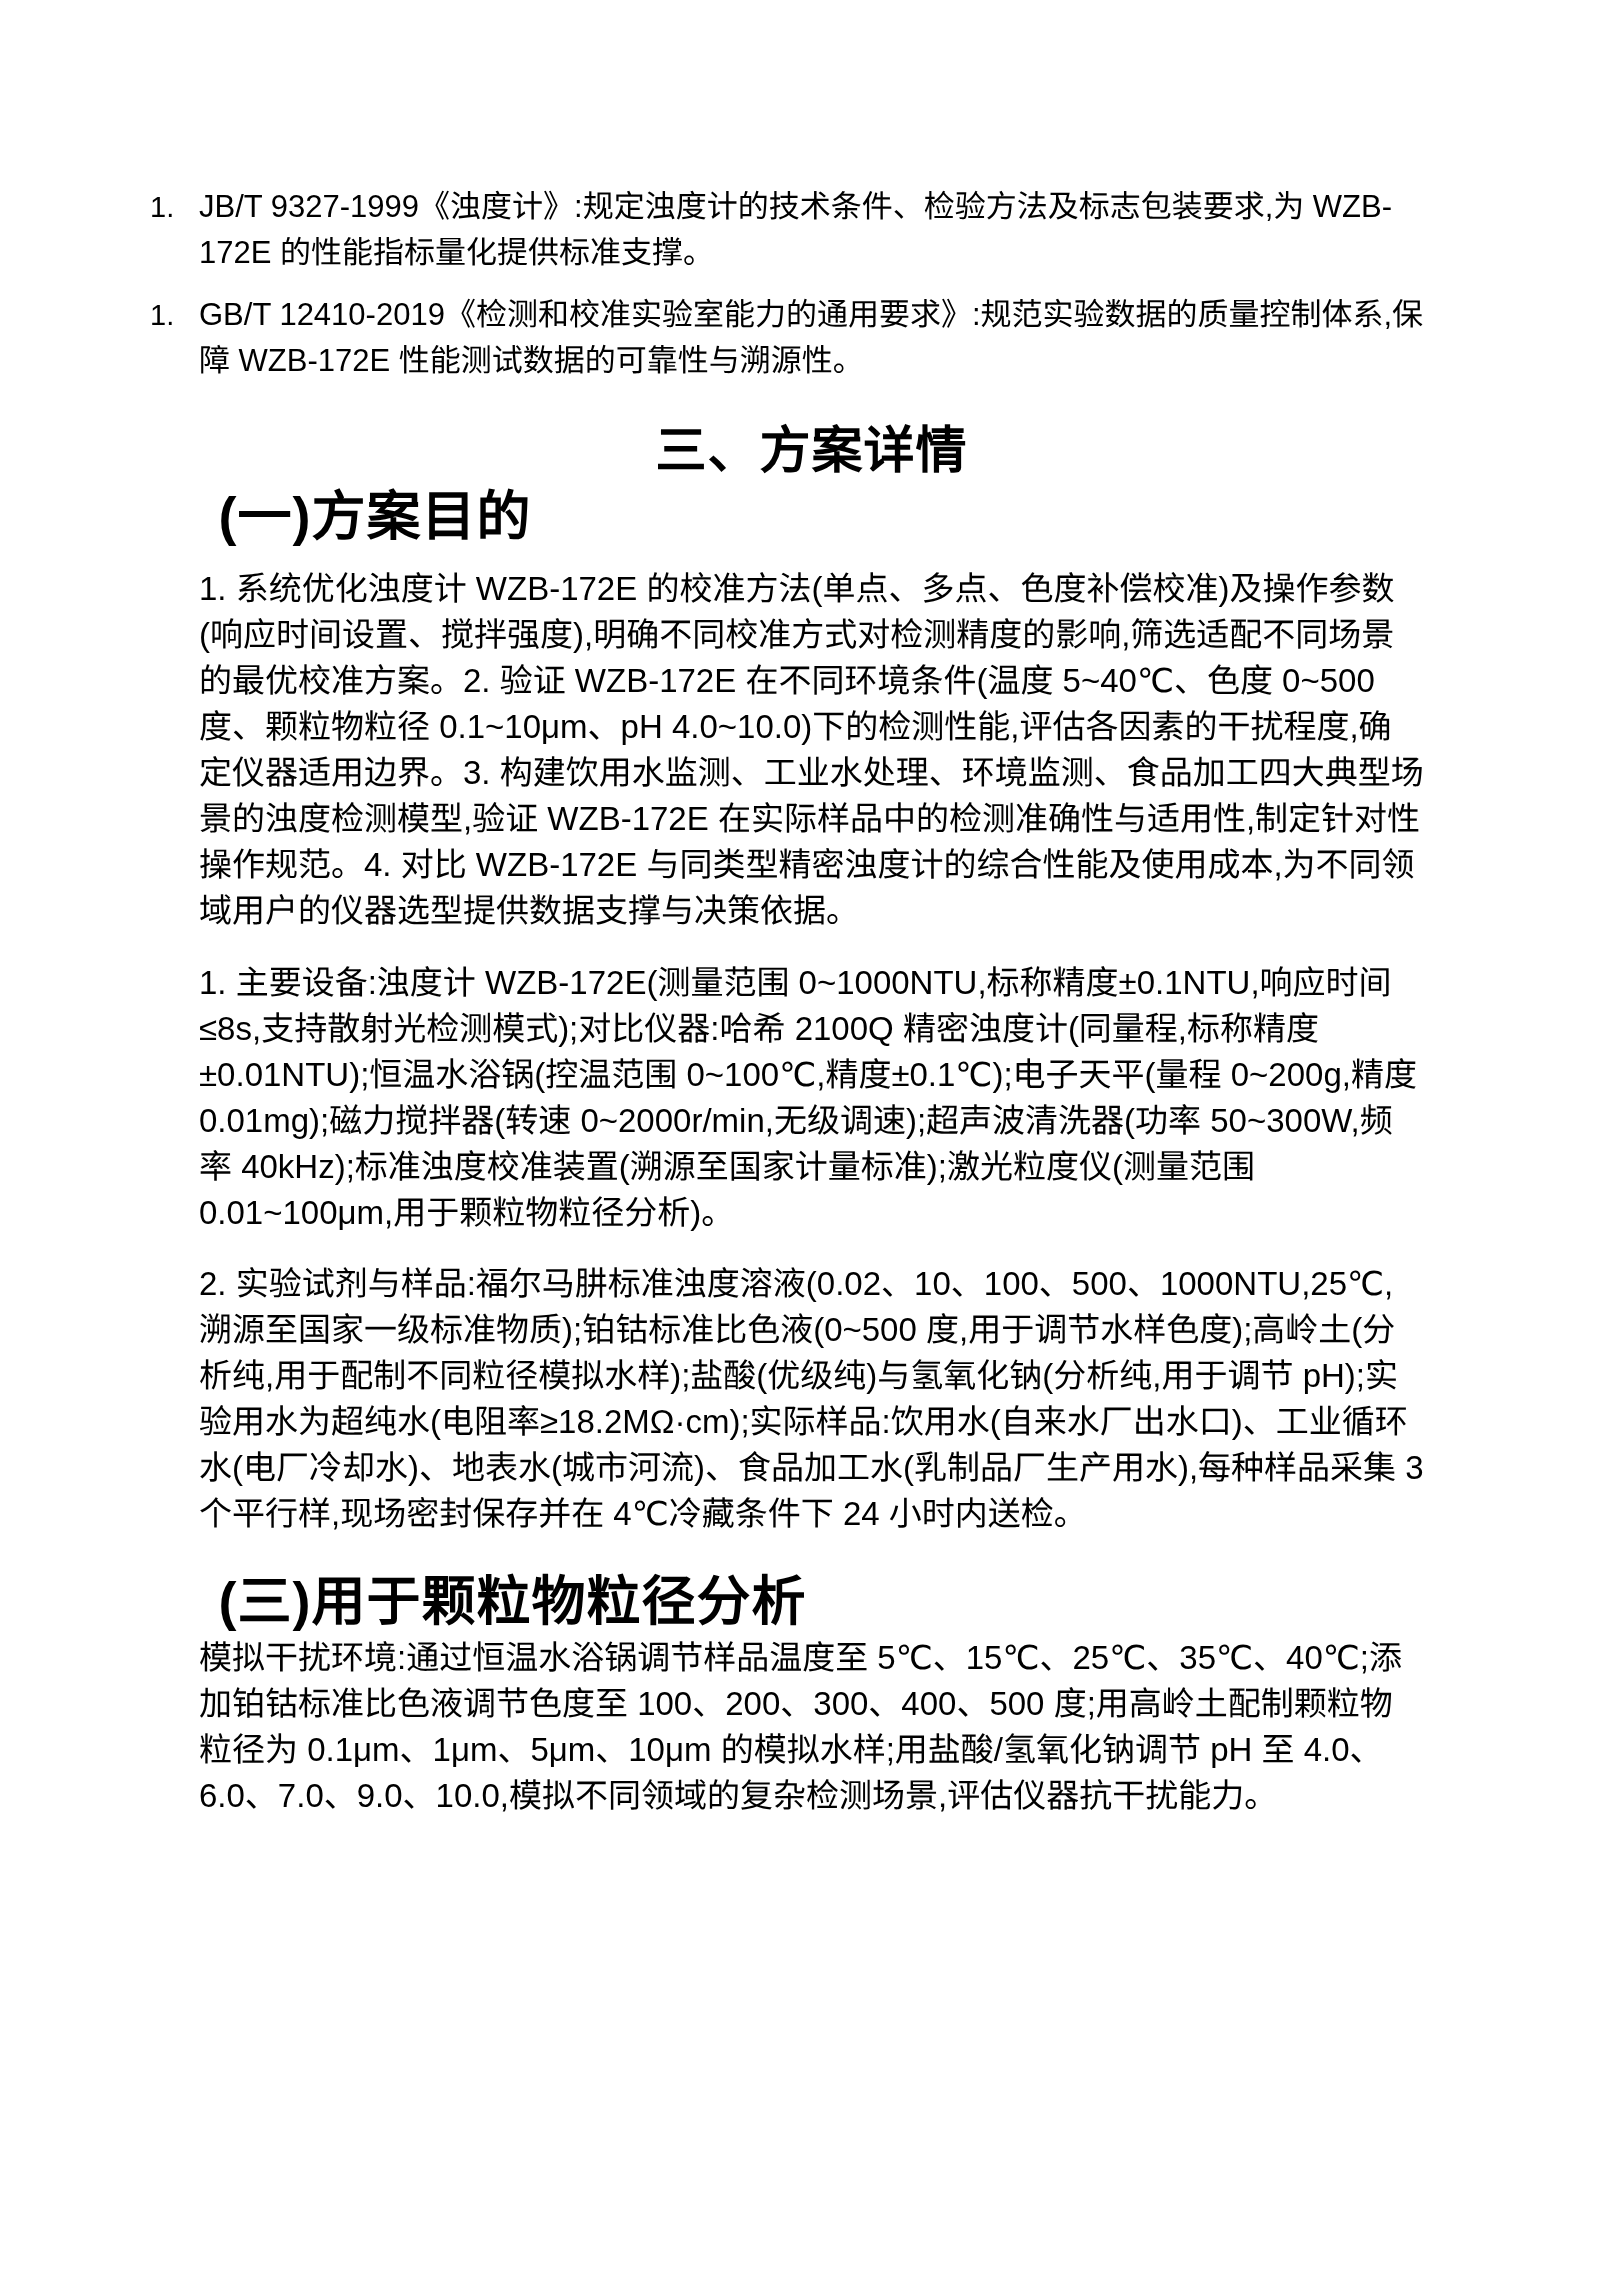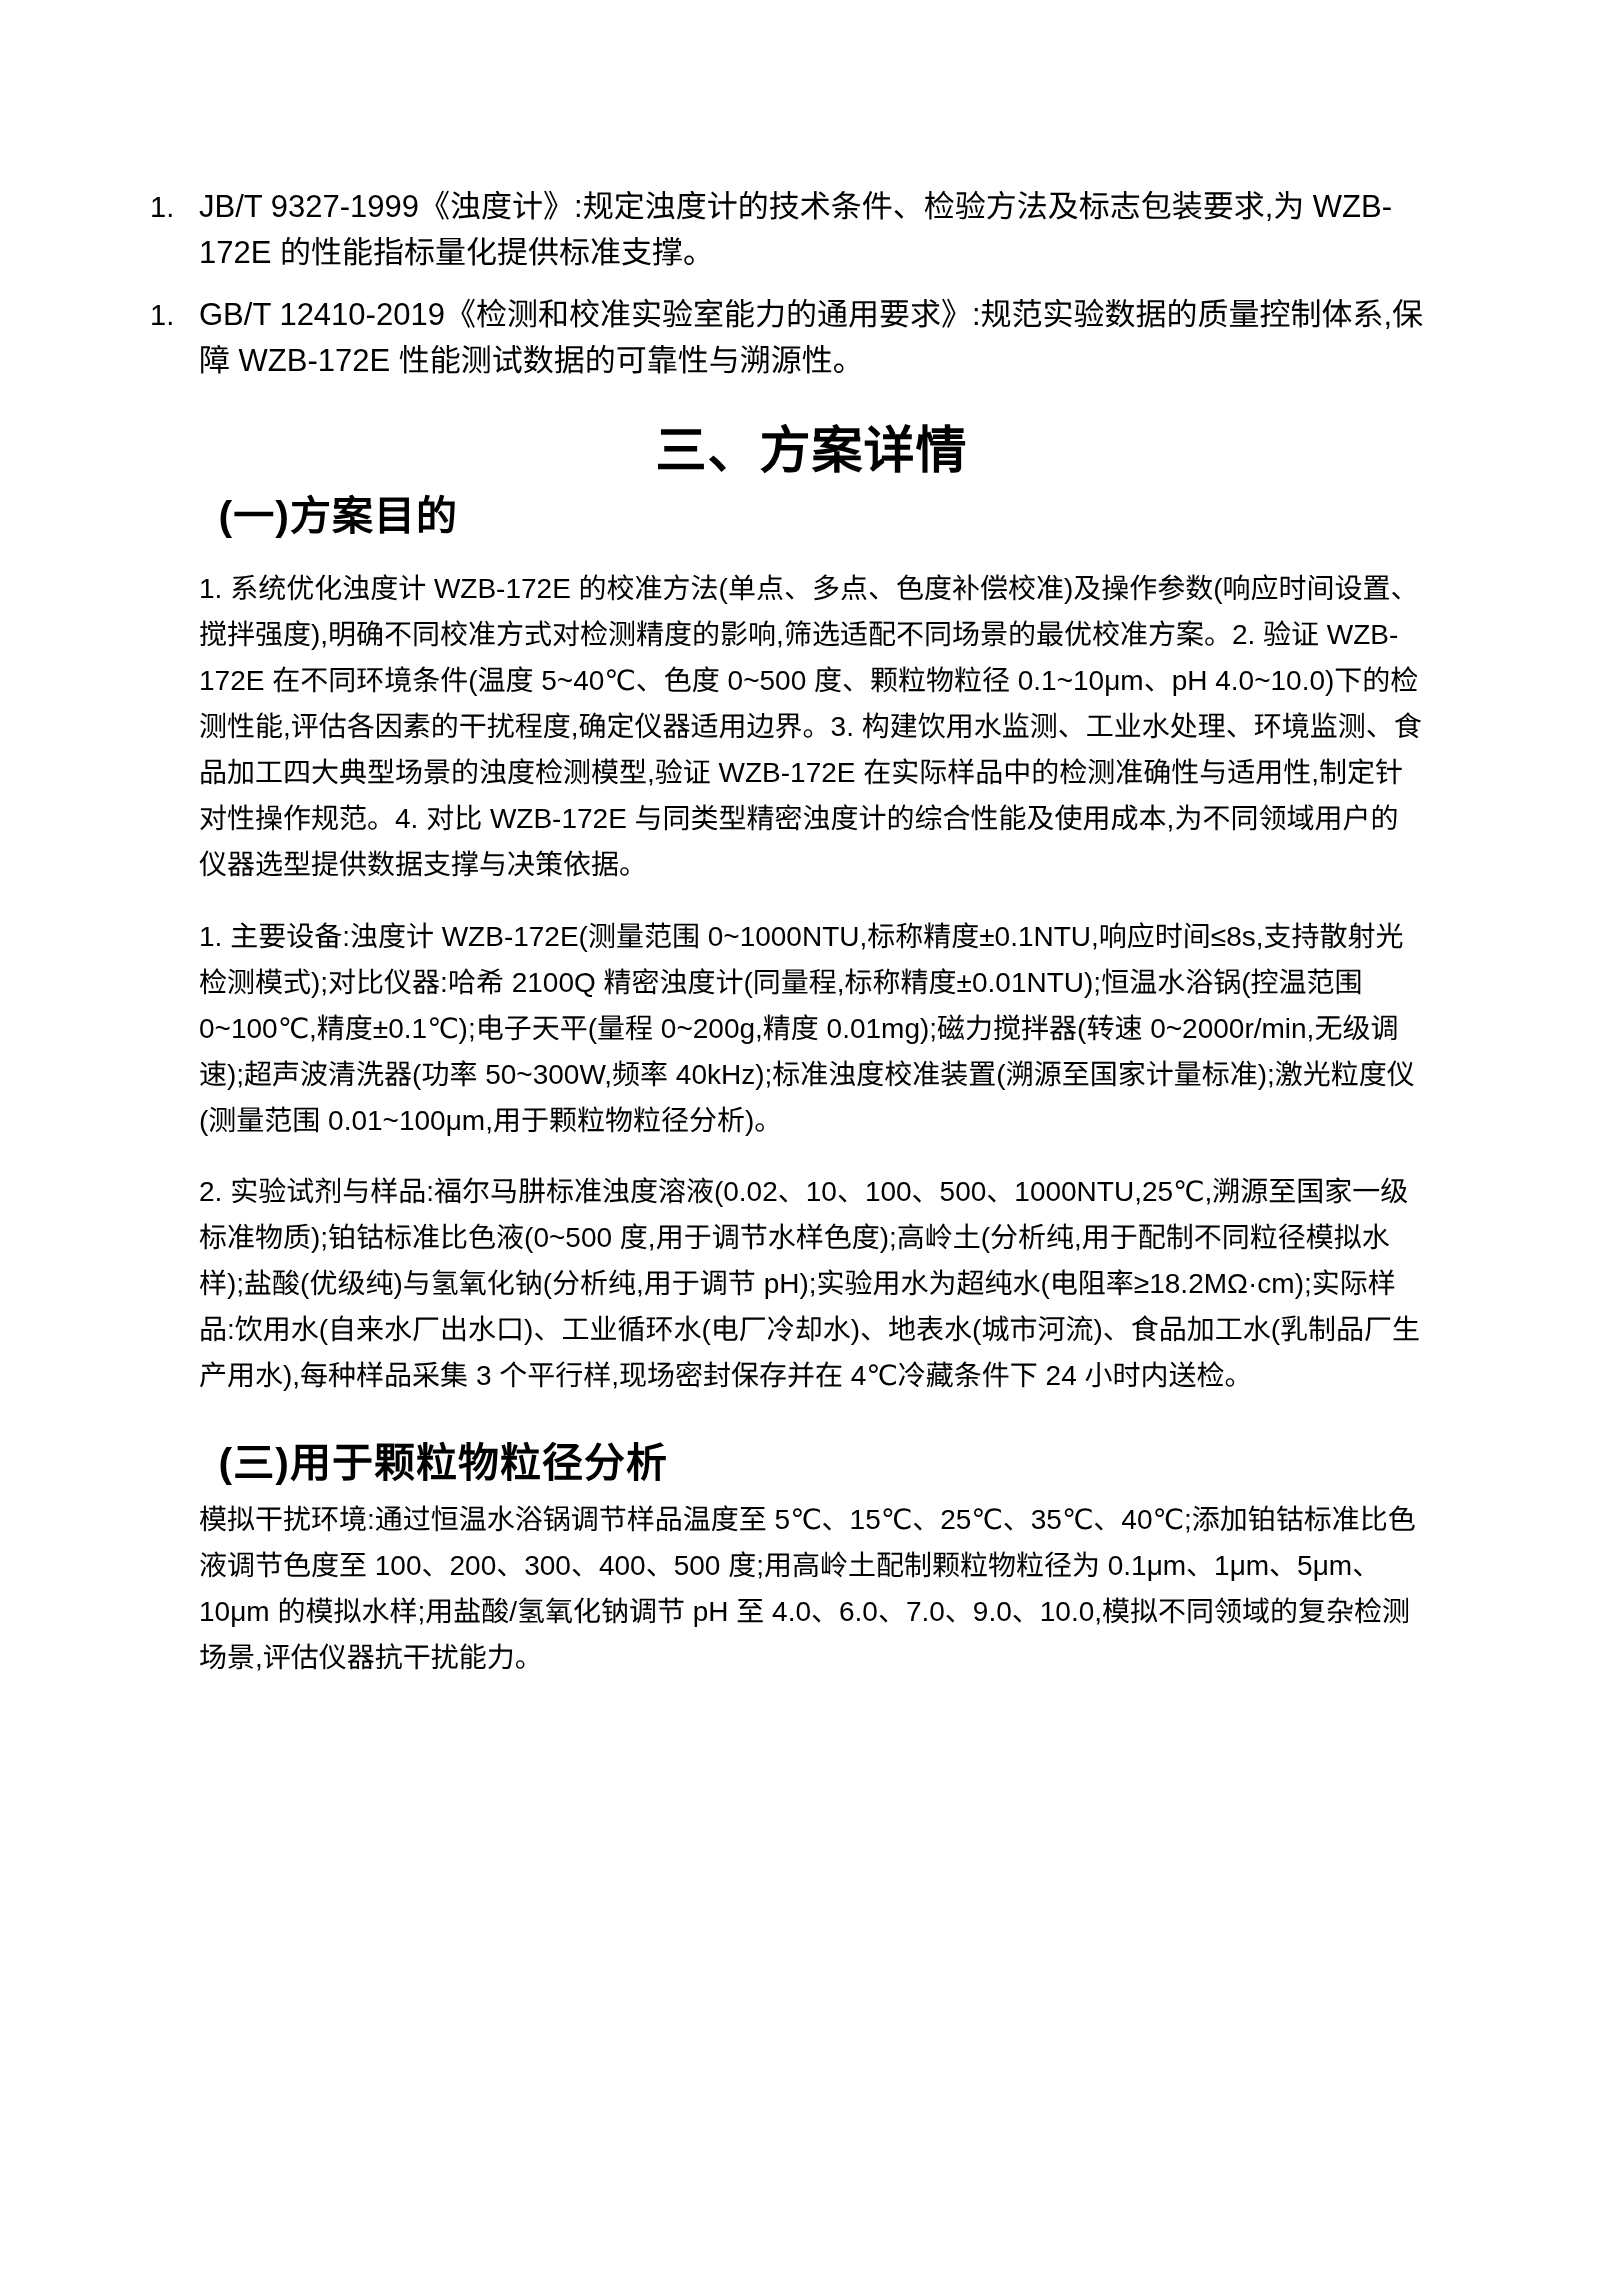--- a/index.html
+++ b/index.html
@@ -33,37 +33,37 @@
   }
   h1.doc-h1 {
     font-size: 51px;
     line-height: 63px;
     font-weight: 700;
     margin: 35px 0 7.8px 0;
     letter-spacing: 1px;
     text-align: center;
   }
   h2.doc-h2 {
-    font-size: 41px;
+    font-size: 54px;
     line-height: 55px;
     font-weight: 700;
     margin: 37px 0 21.6px 0;
     padding-left: 19.6px;
     letter-spacing: 1px;
   }
   h2.doc-h2.after-h1 { margin-top: 7.8px; }
   h2.doc-h2.pre-sub  { margin-bottom: 5.9px; }
   h3.doc-h3 {
     font-size: 41px;
     line-height: 51px;
     font-weight: 700;
     margin: 0 0 17.6px 0;
   }
   p.body-para {
-    font-size: 28px;
+    font-size: 33px;
     line-height: 46px;
     margin: 0 0 25.5px 0;
     text-align: left;
     word-break: normal;
     overflow-wrap: break-word;
   }
 </style>
 </head>
 <body>
 

